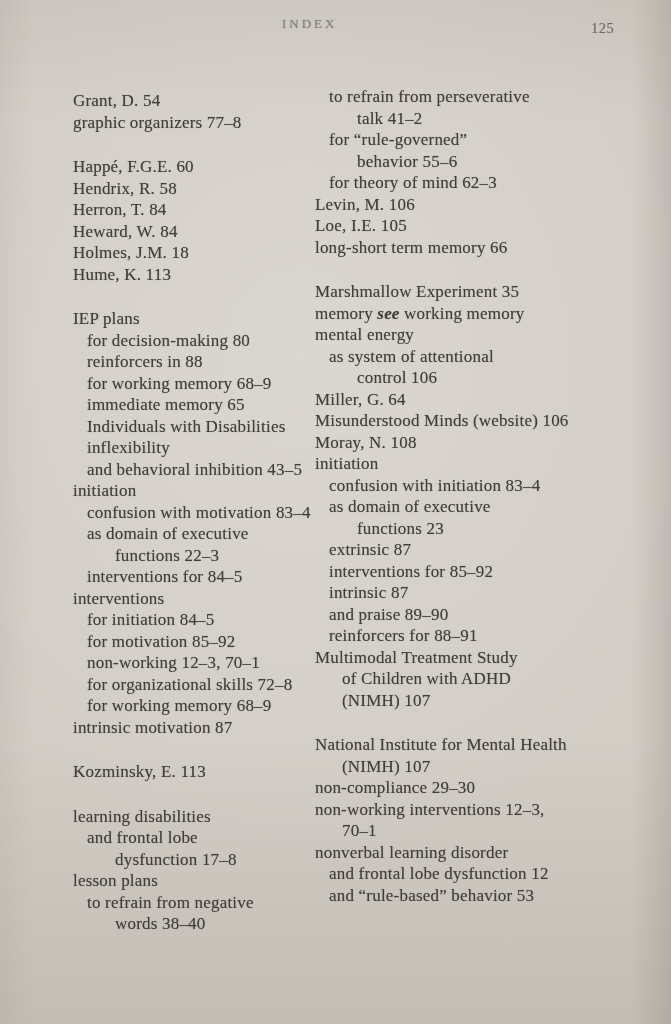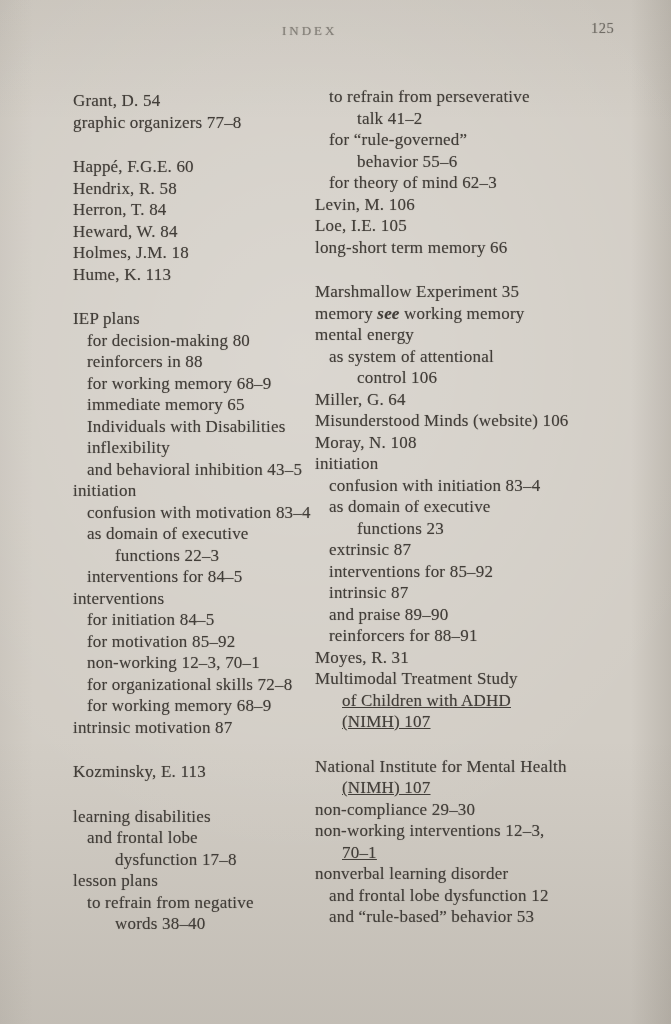--- a/index.html
+++ b/index.html
@@ -10,21 +10,21 @@
     overflow: hidden;
     font-family: "Liberation Serif", "DejaVu Serif", serif;
     background:
       radial-gradient(ellipse 120% 90% at 45% 35%, rgba(255,255,255,0.20) 0%, rgba(255,255,255,0.00) 55%),
       linear-gradient(to bottom, rgba(58,50,38,0.05) 0%, rgba(58,50,38,0) 12%, rgba(58,50,38,0) 72%, rgba(58,50,38,0.10) 100%),
       linear-gradient(to right, rgba(58,50,38,0.05) 0%, rgba(58,50,38,0) 5%, rgba(58,50,38,0) 94%, rgba(58,50,38,0.13) 100%),
       #d2cdc5;
   }
   .running-head {
     position: absolute;
-    left: 282px; top: 23px;
+    left: 282px; top: 16px;
     font-size: 13px;
     letter-spacing: 3px;
     color: #85817a;
     text-shadow: 0 0 1px rgba(110,105,98,0.5);
   }
   .folio {
     position: absolute;
     left: 591px; top: 20px;
     font-size: 14.5px;
     letter-spacing: 0.5px;
@@ -40,21 +40,21 @@
   }
   .col-left  { left: 73px;  top: 90px; width: 300px; }
   .col-right { left: 315px; top: 86px; width: 330px; }
   .line {
     height: 21.5px;
     line-height: 21.5px;
     white-space: nowrap;
   }
   .line.blank { height: 23px; }
   .i1 { padding-left: 14px; }
-  .i2 { padding-left: 27px; text-decoration: underline; }
+  .i2 { padding-left: 27px; }
   .i3 { padding-left: 42px; }
   .ital { font-style: italic; font-weight: bold; }
 </style>
 </head>
 <body>
 
 <div class="photo">
   <div class="running-head">INDEX</div>
   <div class="folio">125</div>
 
@@ -120,21 +120,20 @@
       <div class="line">Moray, N. 108</div>
       <div class="line">initiation</div>
       <div class="line i1">confusion with initiation 83–4</div>
       <div class="line i1">as domain of executive</div>
       <div class="line i3">functions 23</div>
       <div class="line i1">extrinsic 87</div>
       <div class="line i1">interventions for 85–92</div>
       <div class="line i1">intrinsic 87</div>
       <div class="line i1">and praise 89–90</div>
       <div class="line i1">reinforcers for 88–91</div>
-      <div class="line">Moyes, R. 31</div>
       <div class="line">Multimodal Treatment Study</div>
       <div class="line i2">of Children with ADHD</div>
       <div class="line i2">(NIMH) 107</div>
       <div class="line blank"></div>
       <div class="line">National Institute for Mental Health</div>
       <div class="line i2">(NIMH) 107</div>
       <div class="line">non-compliance 29–30</div>
       <div class="line">non-working interventions 12–3,</div>
       <div class="line i2">70–1</div>
       <div class="line">nonverbal learning disorder</div>

